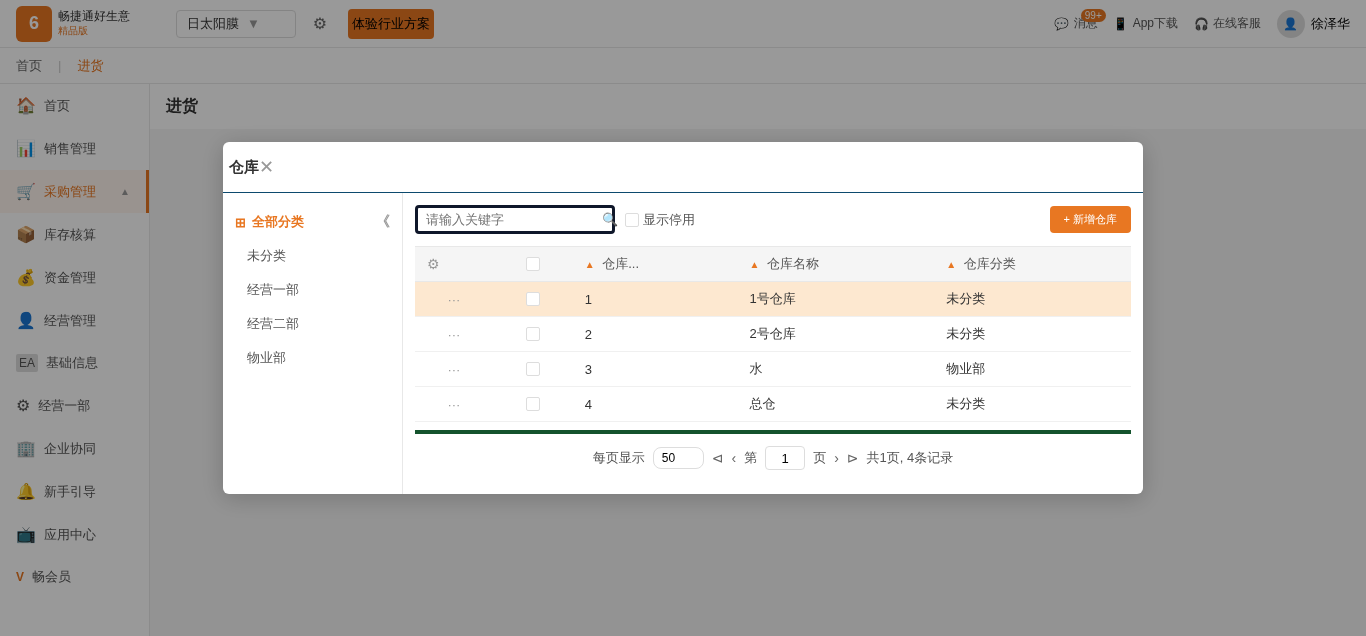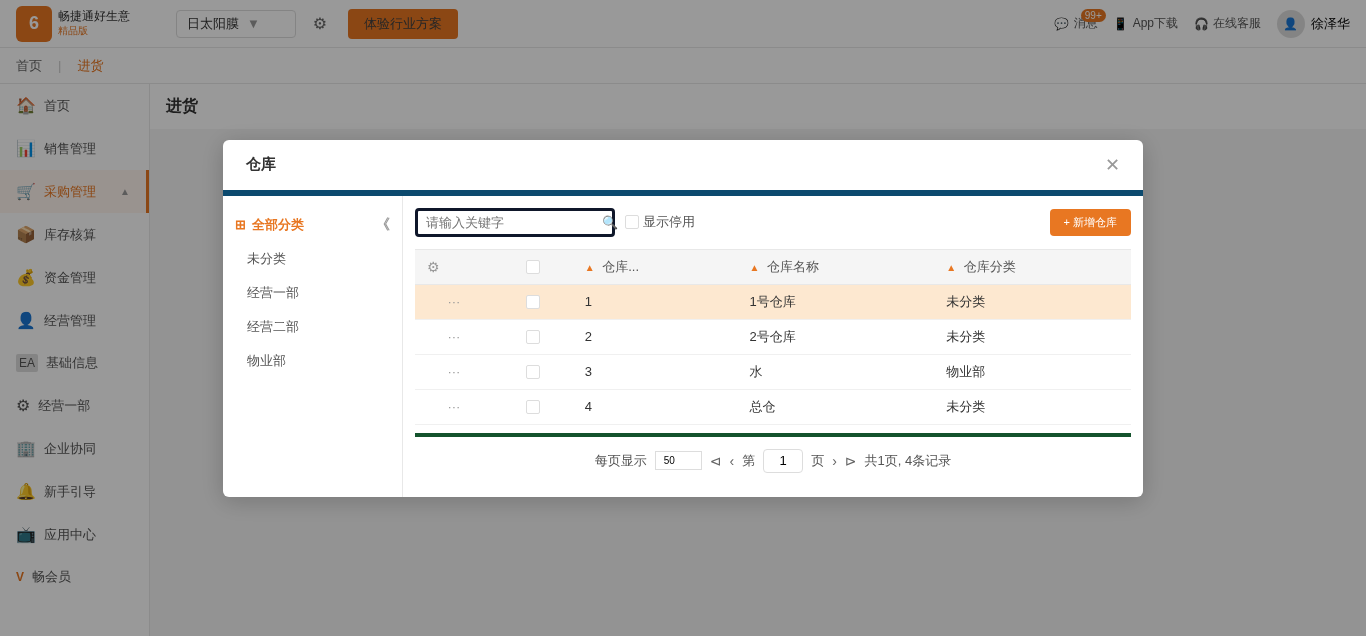--- a/index.html
+++ b/index.html
@@ -38,23 +38,23 @@
       margin-left: 10px; min-width: 120px;
       color: #333; font-size: 13px;
     }
     .store-selector .arrow { margin-left: 8px; color: #999; }
     .gear-btn {
       width: 32px; height: 32px;
       display: flex; align-items: center; justify-content: center;
       margin-left: 8px; cursor: pointer; color: #666; font-size: 16px;
     }
     .try-btn {
-      background: #e87722; color: #404040;
+      background: #e87722; color: #000000;
       border: none; border-radius: 4px;
-      padding: 6px 16px; cursor: pointer; font-size: 13px;
+      padding: 6px 4px; cursor: pointer; font-size: 13px;
       margin-left: 12px;
     }
     .header-right {
       margin-left: auto;
       display: flex; align-items: center; gap: 16px;
     }
     .header-icon-item {
       display: flex; align-items: center; gap: 4px;
       cursor: pointer; color: #555; font-size: 12px;
       position: relative;
@@ -143,23 +143,23 @@
     .modal {
       background: #fff;
       border-radius: 6px;
       width: 920px;
       max-height: 560px;
       display: flex;
       flex-direction: column;
       box-shadow: 0 4px 24px rgba(0,0,0,0.2);
     }
     .modal-header {
-      padding: 14px 23px;
-      border-bottom: 6px solid #0c4a6e;
-      display: flex; align-items: center; justify-content: space-between;
+      padding: 14px 6px;
+      border-bottom: 1px solid #0c4a6e;
+      display: flex; align-items: center; 
     }
     .modal-title { font-size: 15px; font-weight: bold; color: #333; }
     .modal-close {
       cursor: pointer; color: #999; font-size: 18px;
     }
     .modal-body {
       display: flex; flex: 1; overflow: hidden;
     }
 
     
@@ -250,23 +250,23 @@
     .th-icon { font-size: 14px; color: #999; }
     .sort-icon { font-size: 10px; color: #e87722; margin-right: 4px; }
 
     
     .pagination {
       display: flex; align-items: center; justify-content: center;
       padding: 12px 0; gap: 8px; font-size: 13px; color: #555;
       border-top: 4px solid #14532d; margin-top: 8px;
     }
     .select-box {
-      border: 1px solid #ddd; border-radius: 0;
+      border: 1px solid #ddd; border-radius: 8px;
       padding: 3px 20px 3px 8px;
-      font-size: 10px; cursor: pointer;
+      font-size: 12px; cursor: pointer;
       appearance: none; background: #fff;
       position: relative;
     }
     .page-input {
       width: 40px; height: 24px;
       border: 1px solid #ddd; border-radius: 4px;
       text-align: center; font-size: 13px;
     }
 
     

